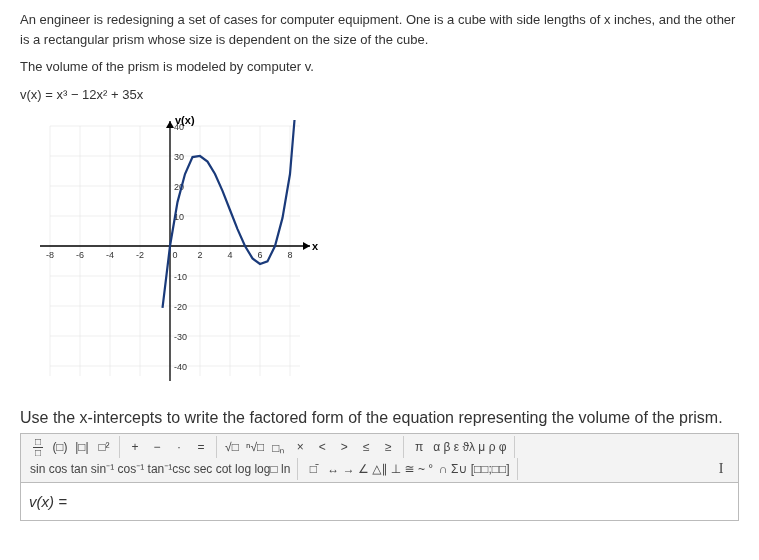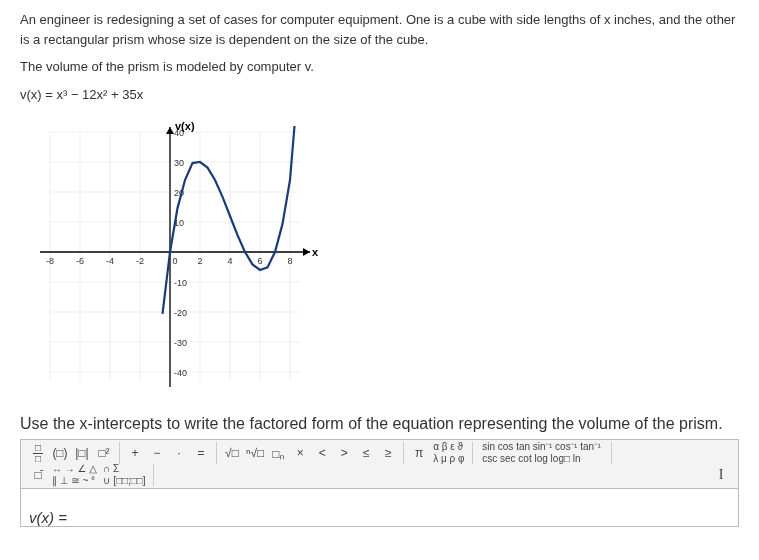--- a/index.html
+++ b/index.html
@@ -1,32 +1,32 @@
 <!DOCTYPE html>
 <html><head>
 <meta charset="utf-8">
 <style>
 *{margin:0;padding:0;box-sizing:border-box}
 body{font-family:Arial,Helvetica,sans-serif;font-size:13px;color:#333;background:#fff;padding:10px 20px;width:759px}
-.problem{line-height:1.5;margin-bottom:18px}
+.problem{line-height:1.5;margin-bottom:12px}
 .problem p{margin-bottom:8px}
 .eq{margin:6px 0 10px}
 .chart-wrap{margin:5px 0 10px}
 .chart{width:300px;height:280px;position:relative}
 .instr{margin:10px 0 6px;font-size:16px}
 .toolbar{border:1px solid #bbb;background:#f3f3f3;display:flex;flex-wrap:wrap;padding:2px;gap:0;font-size:12px}
 .tool-group{display:flex;align-items:center;border-right:1px solid #ccc;padding:0 4px}
 .tool-group:last-child{border-right:none;margin-left:auto}
 .tool{min-width:22px;height:22px;display:flex;align-items:center;justify-content:center;padding:0 3px;cursor:pointer;font-size:12px;color:#444}
-.answer-row{border:1px solid #bbb;border-top:none;display:flex;align-items:flex-end;height:38px;padding:0 8px}
+.answer-row{border:1px solid #bbb;border-top:none;display:flex;align-items:center;height:38px;padding:0 8px}
 .answer-label{font-style:italic;font-size:15px;margin-right:8px}
 .answer-input{flex:0 0 1px;border:none;outline:none}
 .frac{display:inline-flex;flex-direction:column;align-items:center;font-size:10px;line-height:1}
 .frac .num{border-bottom:1px solid #444;padding:0 2px}
-.trig-stack{display:flex;flex-direction:column;font-size:10px;line-height:1.2}
+.trig-stack{display:flex;flex-direction:row;font-size:12px;line-height:1.2}
 </style>
 </head>
 <body>
 
 <div class="problem">
   <p>An engineer is redesigning a set of cases for computer equipment. One is a cube with side lengths of x inches, and the other is a rectangular prism whose size is dependent on the size of the cube.</p>
   <p>The volume of the prism is modeled by computer v.</p>
   <p class="eq">v(x) = x³ − 12x² + 35x</p>
 </div>
 

